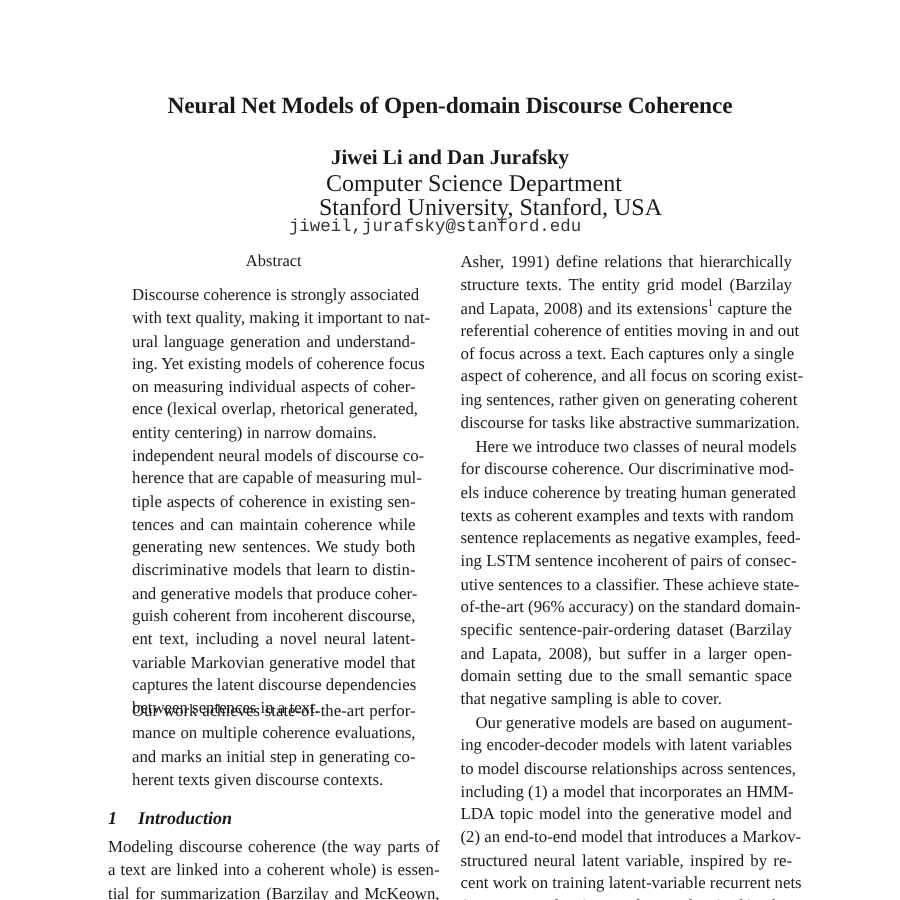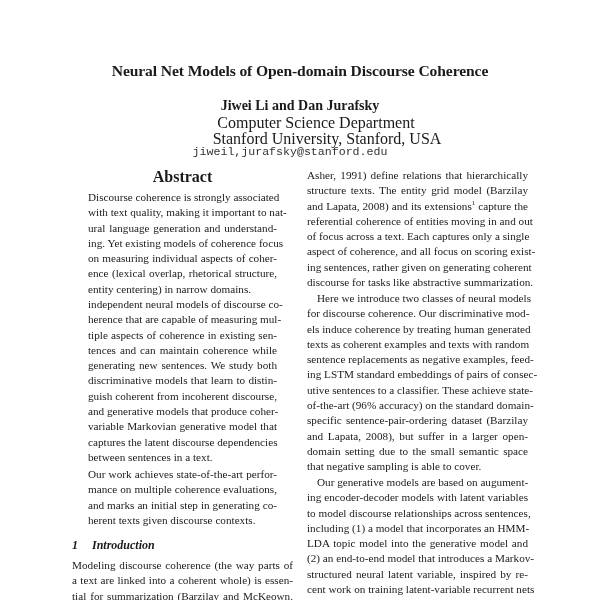--- a/index.html
+++ b/index.html
@@ -9,21 +9,21 @@
   .title { position: absolute; top: 62px; left: 0; width: 600px; text-align: center;
            font-weight: bold; font-size: 15.6px; letter-spacing: -0.1px; }
   .authors { position: absolute; top: 98px; left: 0; width: 600px; text-align: center;
              font-weight: bold; font-size: 14px; }
   .affil { position: absolute; left: 16px; width: 600px; text-align: center; font-size: 16px; }
   .affil.a1 { top: 114px; }
   .affil.a2 { top: 130px; padding-left: 11px; }
   .email { position: absolute; top: 145px; left: 0; width: 580px; text-align: center;
            font-family: "Liberation Mono", "DejaVu Sans Mono", monospace; font-size: 11.6px; color: #333; }
   .abs-head { position: absolute; top: 168px; left: 72px; width: 221px; text-align: center;
-              font-weight: bold; font-size: 16px; }
+              font-weight: normal; font-size: 11px; }
   .para { position: absolute; font-size: 11.2px; line-height: 15.3px; text-align: justify; }
   .para .ln { display: block; white-space: nowrap; text-align-last: justify; text-align: justify; }
   .para .ln.last { text-align-last: left; }
   .abs { left: 88px; width: 189px; }
   .sec-head { position: absolute; top: 538px; left: 72px; font-weight: bold; font-size: 12px; font-style: italic; }
   .sec-head .num { display: inline-block; width: 20px; }
   .body-left { left: 72px; width: 221px; }
   .body-right { left: 307px; width: 221px; }
   sup { font-size: 7px; vertical-align: 5px; line-height: 0; }
 </style>
@@ -39,33 +39,34 @@
   <div class="email">jiweil,jurafsky@stanford.edu</div>
 
   <div class="abs-head">Abstract</div>
 
   <div class="para abs" style="top:190px;">
     <span class="ln">Discourse coherence is strongly associated</span>
     <span class="ln">with text quality, making it important to nat-</span>
     <span class="ln">ural language generation and understand-</span>
     <span class="ln">ing. Yet existing models of coherence focus</span>
     <span class="ln">on measuring individual aspects of coher-</span>
-    <span class="ln">ence (lexical overlap, rhetorical structure,</span>
+    <span class="ln">ence (lexical overlap, rhetorical generated,</span>
     <span class="ln last">entity centering) in narrow domains.</span>
   </div>
 
   <div class="para abs" style="top:297px;">
     <span class="ln">independent neural models of discourse co-</span>
     <span class="ln">herence that are capable of measuring mul-</span>
     <span class="ln">tiple aspects of coherence in existing sen-</span>
     <span class="ln">tences and can maintain coherence while</span>
     <span class="ln">generating new sentences. We study both</span>
     <span class="ln">discriminative models that learn to distin-</span>
+    <span class="ln">and generative models that produce coher-</span>
     <span class="ln">guish coherent from incoherent discourse,</span>
-    <span class="ln">and generative models that produce coher-</span>
+    <span class="ln">ent text, including a novel neural latent-</span>
     <span class="ln">variable Markovian generative model that</span>
     <span class="ln">captures the latent discourse dependencies</span>
     <span class="ln last">between sentences in a text.</span>
   </div>
 
   <div class="para abs" style="top:467px;">
     <span class="ln">Our work achieves state-of-the-art perfor-</span>
     <span class="ln">mance on multiple coherence evaluations,</span>
     <span class="ln">and marks an initial step in generating co-</span>
     <span class="ln last">herent texts given discourse contexts.</span>
@@ -91,21 +92,21 @@
     <span class="ln">ing sentences, rather given on generating coherent</span>
     <span class="ln last">discourse for tasks like abstractive summarization.</span>
   </div>
 
   <div class="para body-right" style="top:291px;">
     <span class="ln" style="padding-left:10px;box-sizing:border-box;">Here we introduce two classes of neural models</span>
     <span class="ln">for discourse coherence. Our discriminative mod-</span>
     <span class="ln">els induce coherence by treating human generated</span>
     <span class="ln">texts as coherent examples and texts with random</span>
     <span class="ln">sentence replacements as negative examples, feed-</span>
-    <span class="ln">ing LSTM standard embeddings of pairs of consec-</span>
+    <span class="ln">ing LSTM sentence incoherent of pairs of consec-</span>
     <span class="ln">utive sentences to a classifier. These achieve state-</span>
     <span class="ln">of-the-art (96% accuracy) on the standard domain-</span>
     <span class="ln">specific sentence-pair-ordering dataset (Barzilay</span>
     <span class="ln">and Lapata, 2008), but suffer in a larger open-</span>
     <span class="ln">domain setting due to the small semantic space</span>
     <span class="ln last">that negative sampling is able to cover.</span>
   </div>
 
   <div class="para body-right" style="top:475px;">
     <span class="ln" style="padding-left:10px;box-sizing:border-box;">Our generative models are based on augument-</span>

